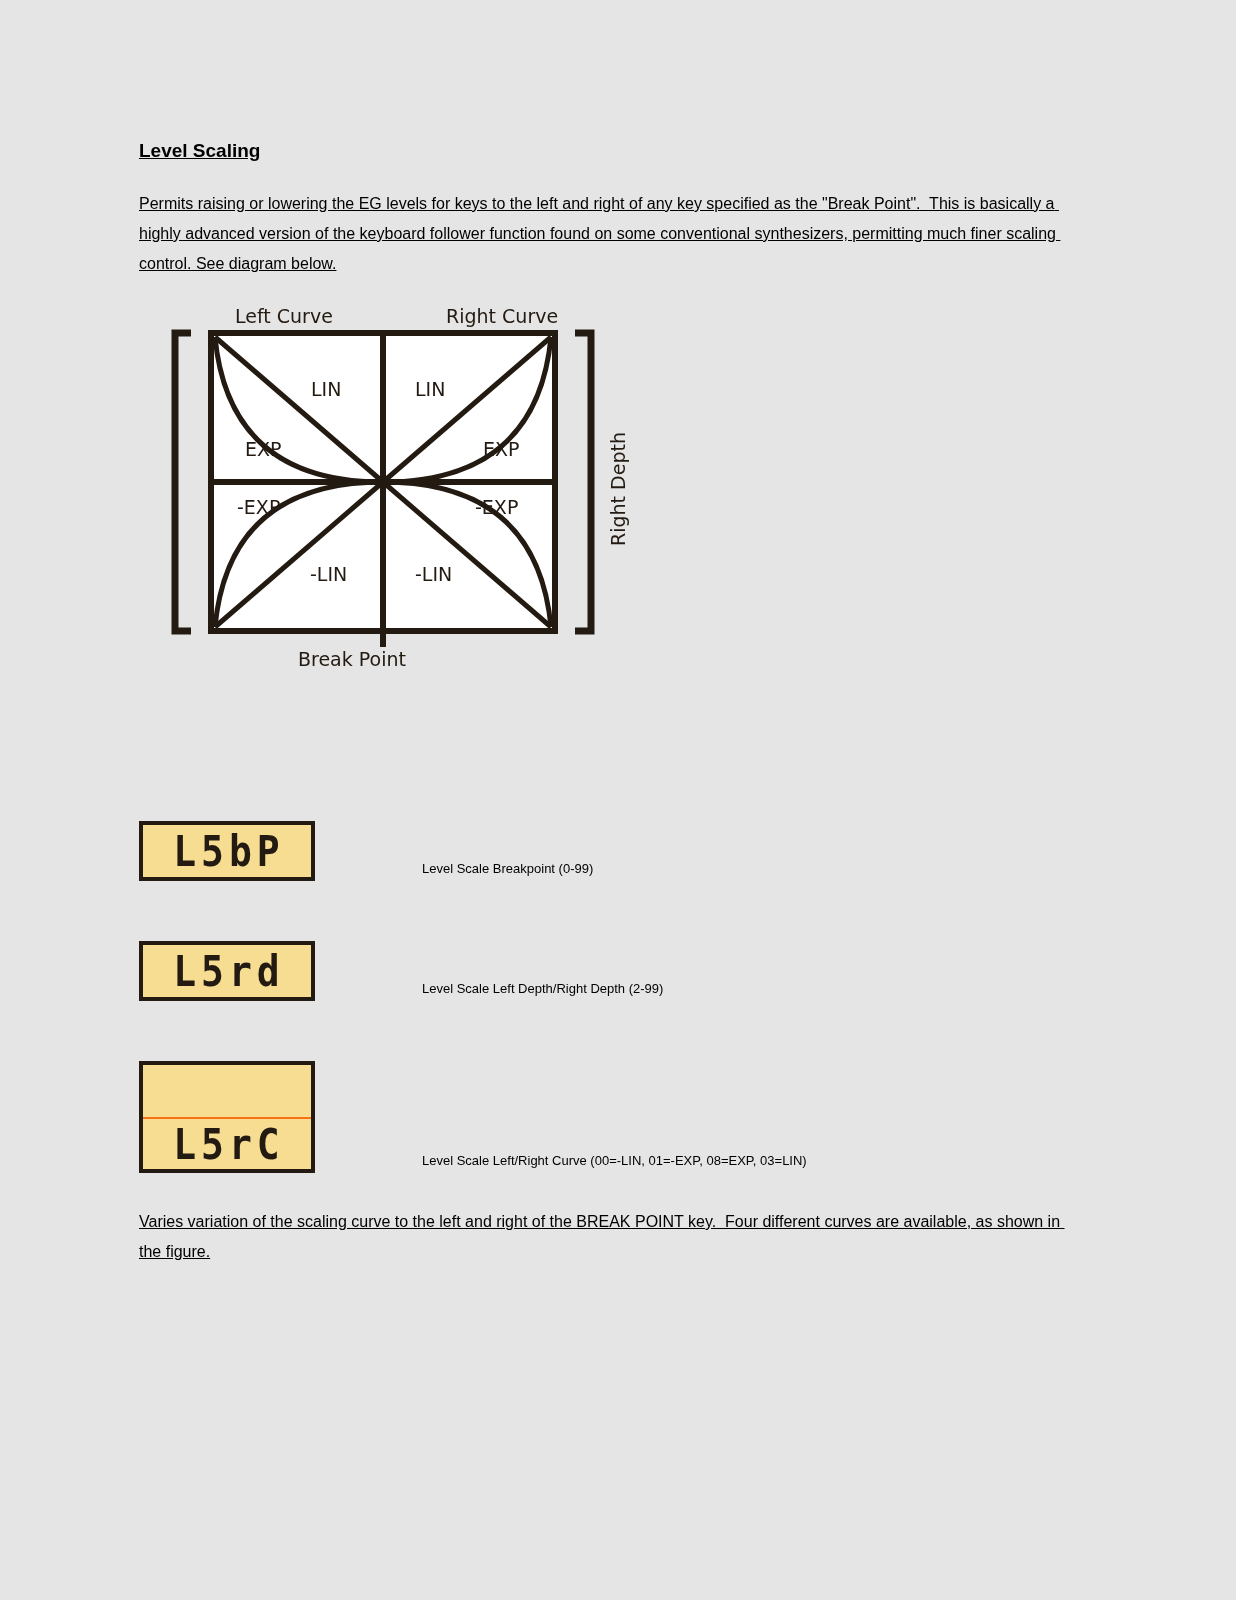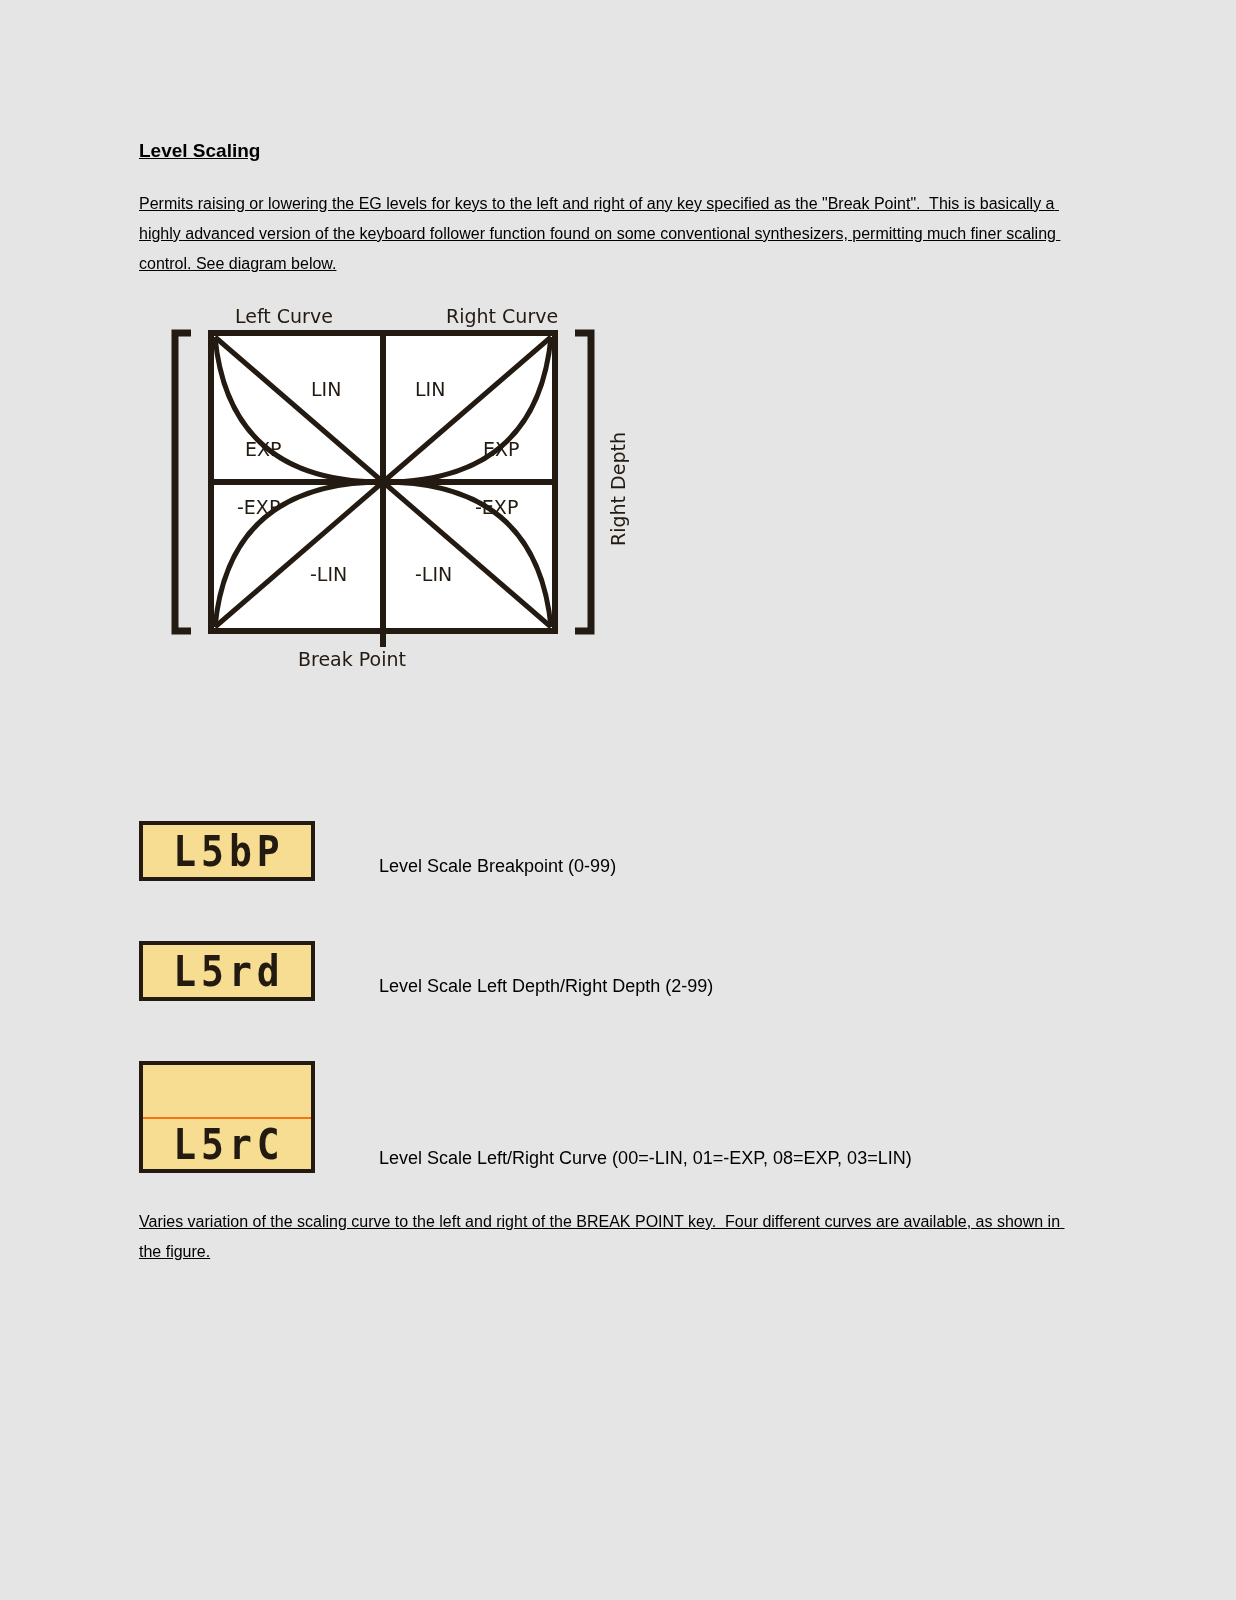--- a/index.html
+++ b/index.html
@@ -86,25 +86,26 @@
     font-family: "DejaVu Sans Mono", monospace;
     font-size: 38px;
     font-weight: bold;
     letter-spacing: 5px;
     color: #231a12;
     line-height: 1;
     transform: scaleY(1.12);
     padding-left: 4px;
   }
   .lcd-caption {
-    font-size: 18px;
+    font-size: 13px;
     line-height: 1;
     padding-left: 22px;
     padding-bottom: 6px;
     white-space: nowrap;
+    margin-left: 43px;
   }
 
   .gap-lg { height: 150px; }
   .gap-md { height: 34px; }
   .gap-sm { height: 26px; }
 </style>
 </head>
 <body>
 
 <div class="page">

